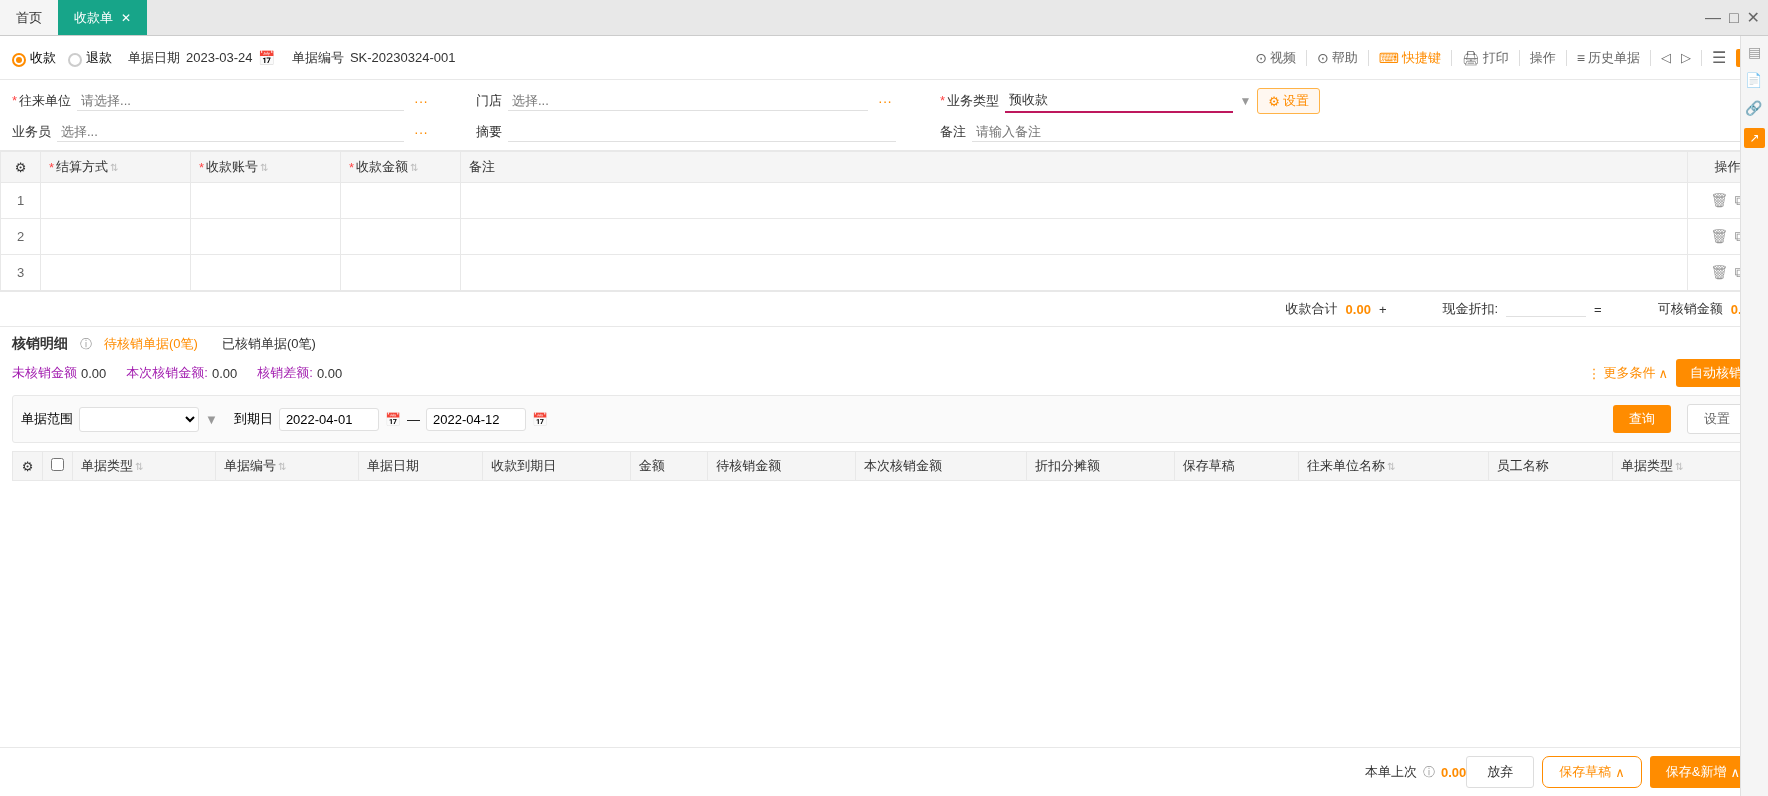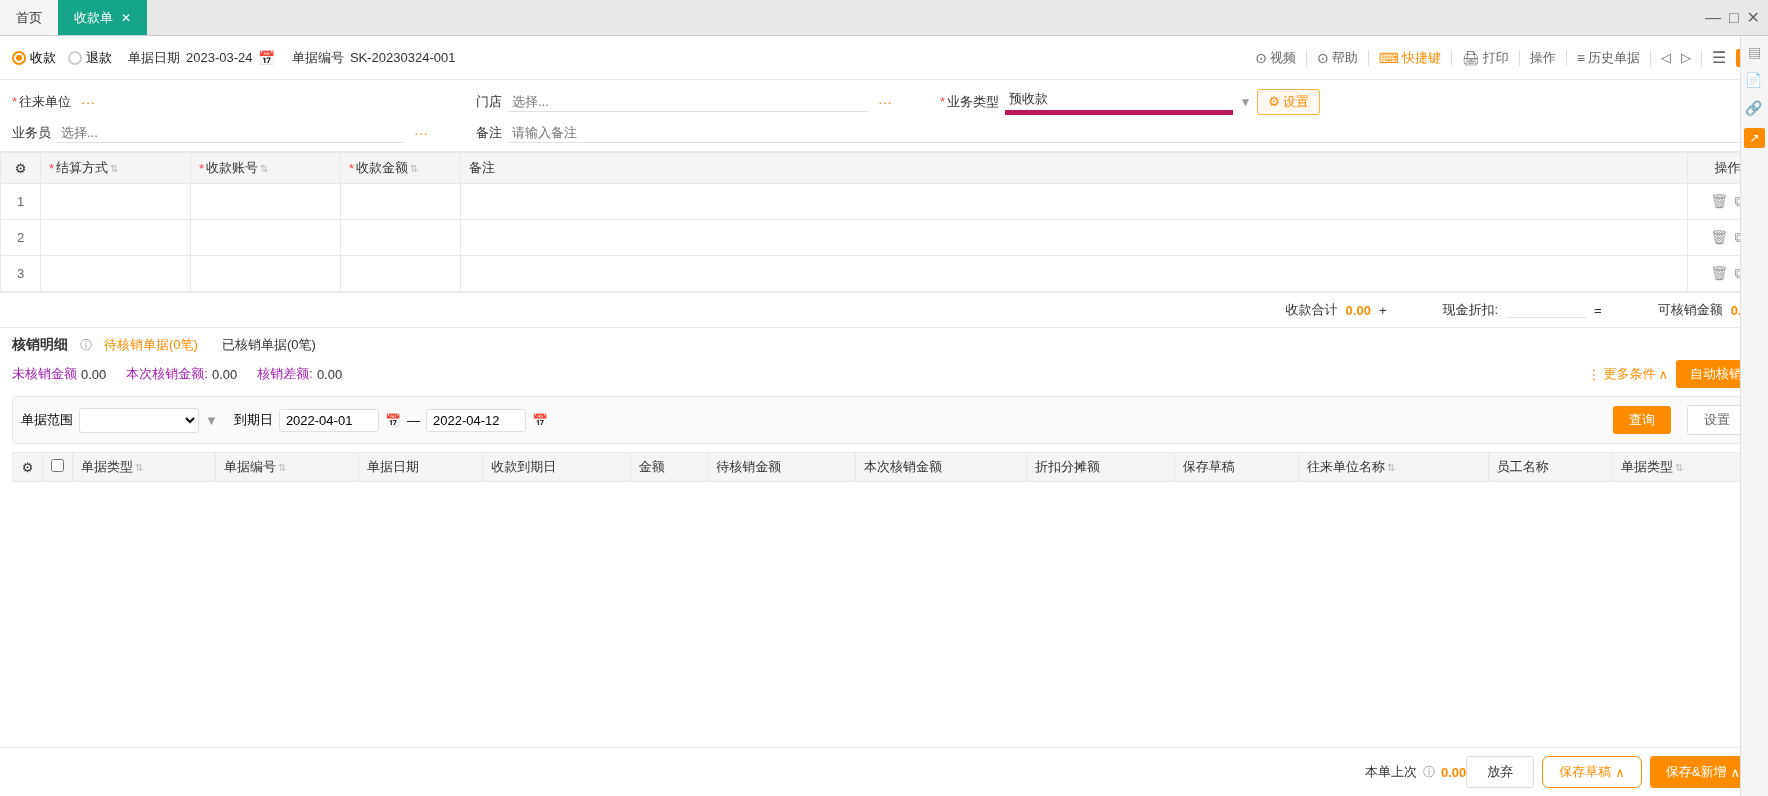--- a/index.html
+++ b/index.html
@@ -53,21 +53,21 @@
     
     .top-toolbar {
       background: #fff;
       border-bottom: 1px solid #e8e8e8;
       padding: 8px 12px;
       display: flex; align-items: center;
       gap: 16px;
       min-height: 44px;
     }
     .radio-group { display: flex; gap: 12px; align-items: center; }
-    .radio-item { display: flex; align-items: center; gap: 4px; cursor: pointer; }
+    .radio-item { display: flex; align-items: flex-end; gap: 4px; cursor: pointer; }
     .radio-dot {
       width: 14px; height: 14px; border-radius: 50%; border: 2px solid #ccc;
       display: flex; align-items: center; justify-content: center;
     }
     .radio-dot.active { border-color: #ff8c00; }
     .radio-dot.active::after { content: ''; width: 6px; height: 6px; border-radius: 50%; background: #ff8c00; display: block; }
     
     .field-group { display: flex; align-items: center; gap: 6px; }
     .field-label { color: #333; white-space: nowrap; }
     .field-value { color: #333; font-weight: normal; }
@@ -331,47 +331,52 @@
       <span style="cursor:pointer;color:#666;font-size:16px">☰</span>
       <span style="cursor:pointer;background:#ff8c00;color:#fff;padding:1px 4px;border-radius:2px;font-size:14px">⊞</span>
     </div>
   </div>
 
   <div class="form-area">
     <div class="form-row">
 
       <div class="form-field" style="max-width: 420px;">
         <span class="field-label label required">往来单位</span>
+        <input class="form-input" type="text" placeholder="请选择..." style="">
         <span class="form-more">···</span>
       </div>
 
       <div class="form-field" style="max-width: 420px; margin-left: 40px;">
         <span class="field-label label">门店</span>
         <input class="form-input" type="text" placeholder="选择..." style="">
         <span class="form-more">···</span>
       </div>
 
       <div class="form-field" style="max-width: 380px; margin-left: 40px;">
         <span class="field-label label required">业务类型</span>
-        <span class="field-value" style="flex:1; padding: 2px 4px; border-bottom: 5px solid #be185d;">预收款</span>
+        <span class="field-value" style="flex:1; padding: 2px 4px; border-bottom: 2px solid #be185d;">预收款</span>
         <span class="select-arrow">▼</span>
         <button class="settings-btn">
           <span>⚙</span>
           <span>设置</span>
         </button>
       </div>
     </div>
     <div class="form-row">
 
       <div class="form-field" style="max-width: 420px;">
         <span class="field-label label">业务员</span>
         <input class="form-input" type="text" placeholder="选择..." style="">
         <span class="form-more">···</span>
       </div>
 
+      <div class="form-field" style="margin-left: 40px; max-width: 420px;">
+        <span class="field-label label">摘要</span>
+        <input class="form-input" type="text" style="">
+      </div>
 
       <div class="form-field" style="margin-left: 40px; flex: 1;">
         <span class="field-label label">备注</span>
         <input class="form-input" type="text" placeholder="请输入备注" style="">
       </div>
     </div>
   </div>
 
   <div class="table-area">
     <table class="data-table">

